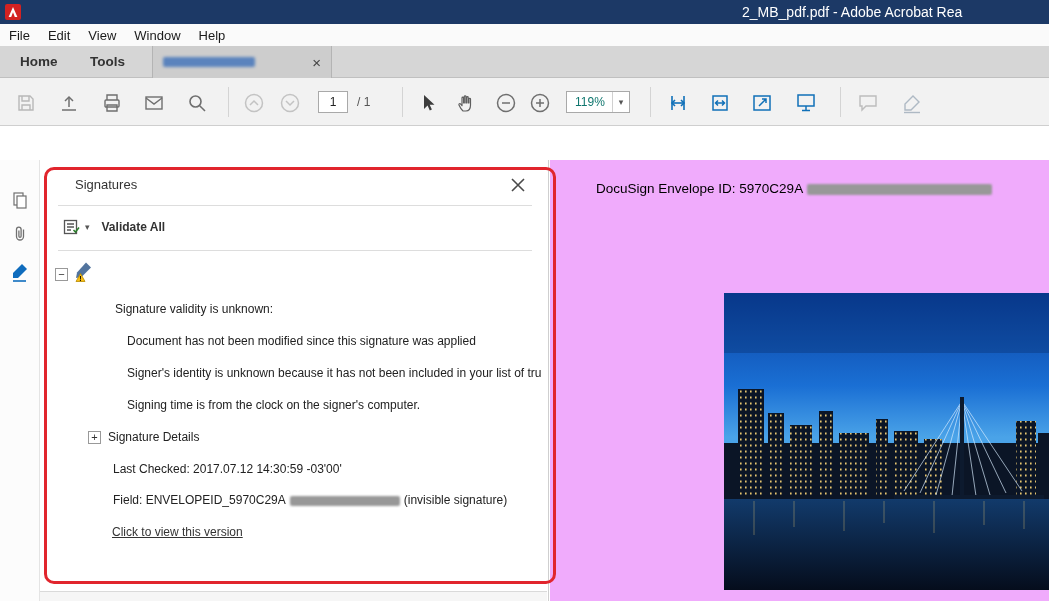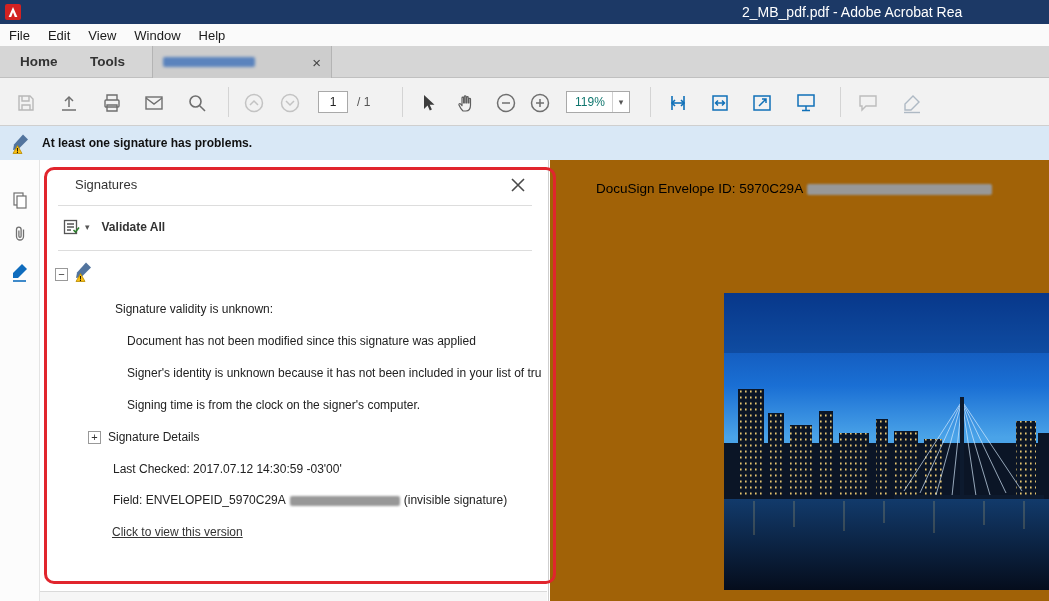--- a/index.html
+++ b/index.html
@@ -59,21 +59,21 @@
   .sig-icon { position:absolute; left:32px; top:99px; }
   .sel-row { position:absolute; left:59px; top:101px; height:26px; line-height:24px; padding:0 7px;
              background:#6aa2d8; border:1px solid #3c72a4; font-size:12px; font-weight:bold; color:#000;
              white-space:nowrap; box-sizing:border-box; }
   .pline { position:absolute; font-size:12px; color:#222; white-space:nowrap; }
   .plink { text-decoration:underline; color:#333; }
   .pbold { font-weight:bold; color:#000; }
   .panel-scroll { position:absolute; left:0; right:1px; bottom:0; height:9px; background:#f6f6f6; border-top:1px solid #dadada; }
 
   
-  .docarea { position:absolute; top:160px; left:550px; right:0; bottom:0; background:#a16207; overflow:hidden; }
+  .docarea { position:absolute; top:160px; left:550px; right:0; bottom:0; background:#f0abfc; overflow:hidden; }
   .doc-envelope { position:absolute; left:46px; top:21px; font-size:13.5px; color:#000; white-space:nowrap; }
   .city { position:absolute; left:174px; top:133px; width:326px; height:297px; }
 
   
   .redact { display:inline-block; height:10px; border-radius:2px; background:#989898; filter:blur(1.2px);
             vertical-align:middle; margin:0 4px; }
   .redact.blue { background:#5a83bd; width:92px; filter:blur(1.6px); margin:0; }
 
   
   .red-annotation { position:absolute; left:44px; top:167px; width:512px; height:417px; border:3px solid #e1252d;
@@ -248,30 +248,20 @@
     <div class="tb-btn" style="left:898px">
       <svg width="24" height="24" viewBox="0 0 24 24">
           <g fill="none" stroke="#aeb9c4" stroke-width="1.4">
             <path d="M13 5l6 6-8 8H5v-6z"></path>
             <path d="M4 21.5h16"></path>
           </g>
         </svg>
     </div>
   </div>
 
-  <div class="notifbar">
-    <span class="notif-icon">
-      <svg width="24" height="24" viewBox="0 0 24 24">
-          <path d="M14 3.5l5 5L9.5 18 4 19l1-5.5z" fill="#52749e"></path>
-          <polygon points="4,22.5 13,22.5 8.5,14.5" fill="#fcbf12" stroke="#b68a00" stroke-width="0.8"></polygon>
-          <text x="8.5" y="21.6" font-size="7" font-weight="bold" text-anchor="middle" fill="#000">!</text>
-        </svg>
-    </span>
-    <span class="notif-text">At least one signature has problems.</span>
-  </div>
 
   <div class="sidebar">
     <div class="side-btn" style="top:26px">
       <svg width="20" height="20" viewBox="0 0 20 20">
           <g fill="#fff" stroke="#707070" stroke-width="1.2">
             <rect x="4" y="3" width="9" height="12"></rect>
             <rect x="7" y="6" width="9" height="12"></rect>
           </g>
         </svg>
     </div>

